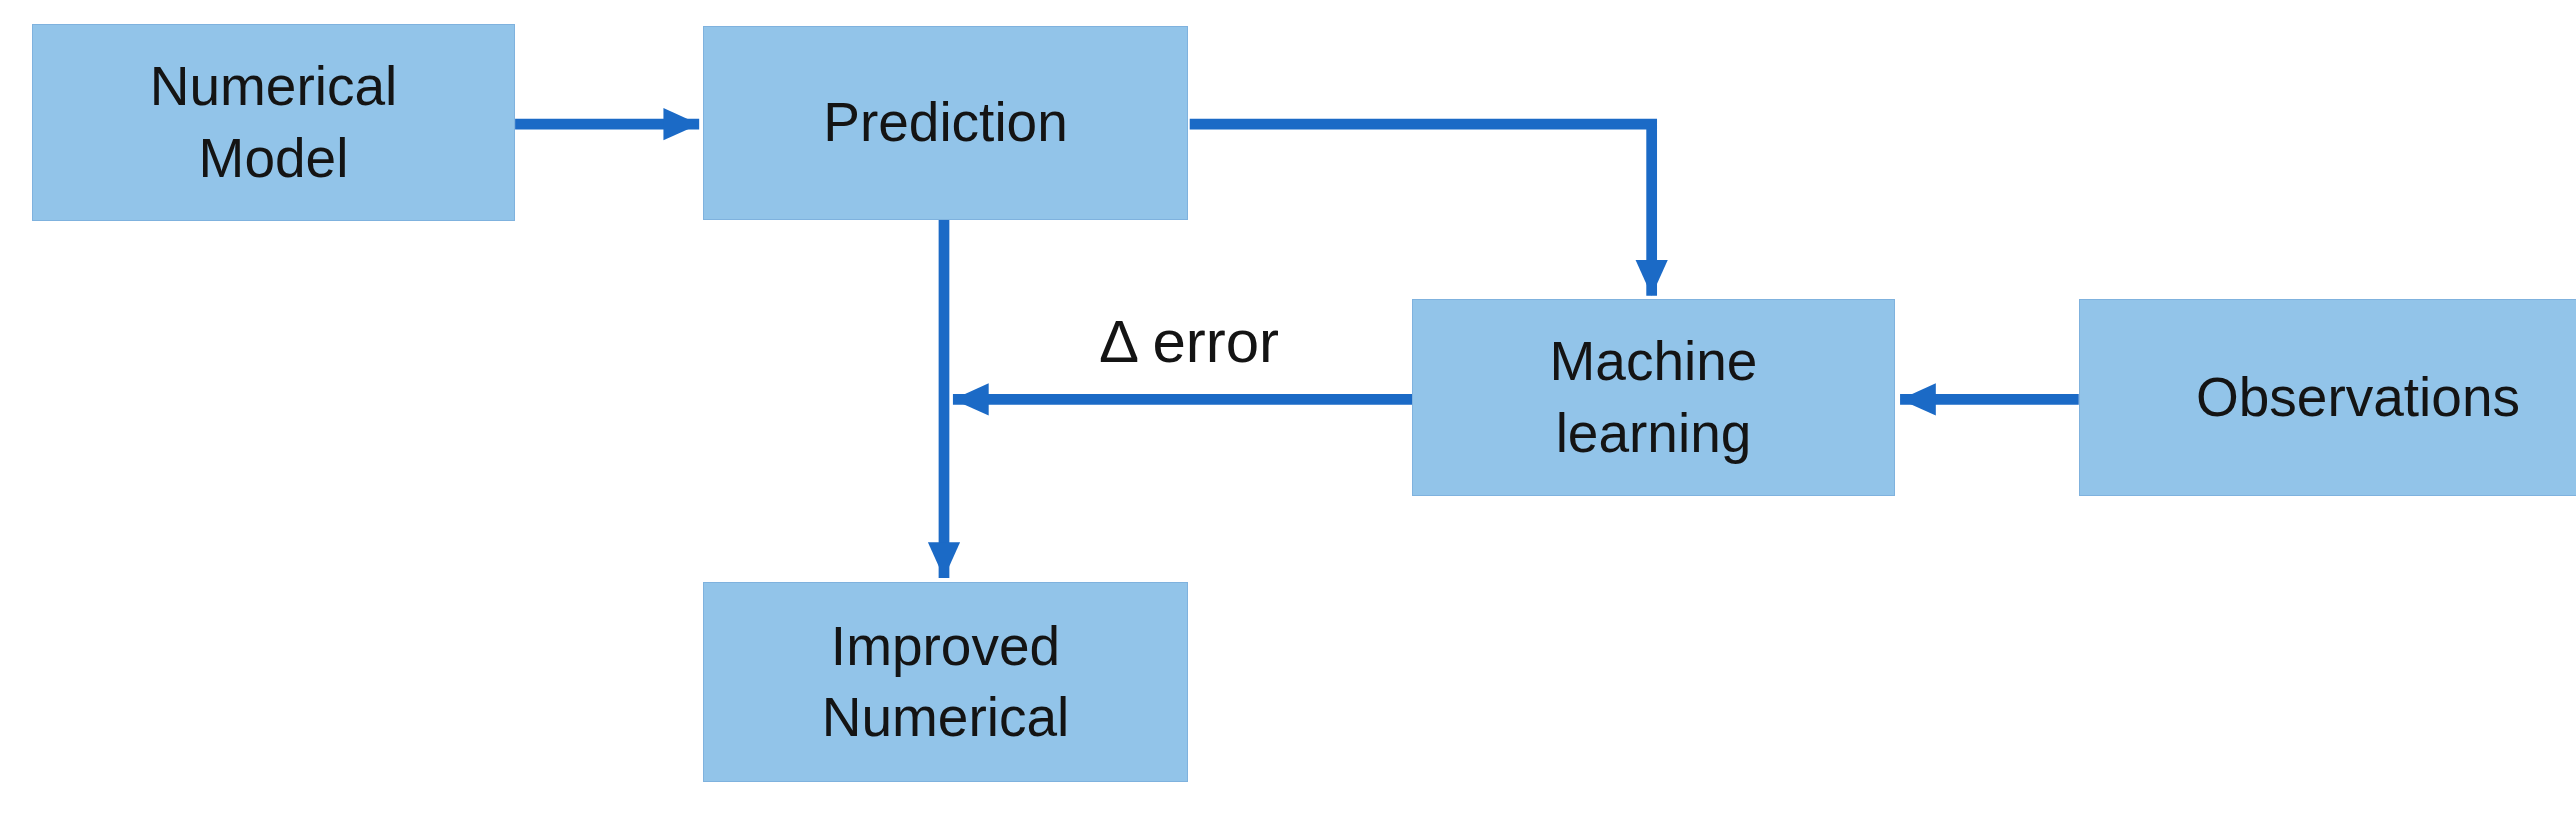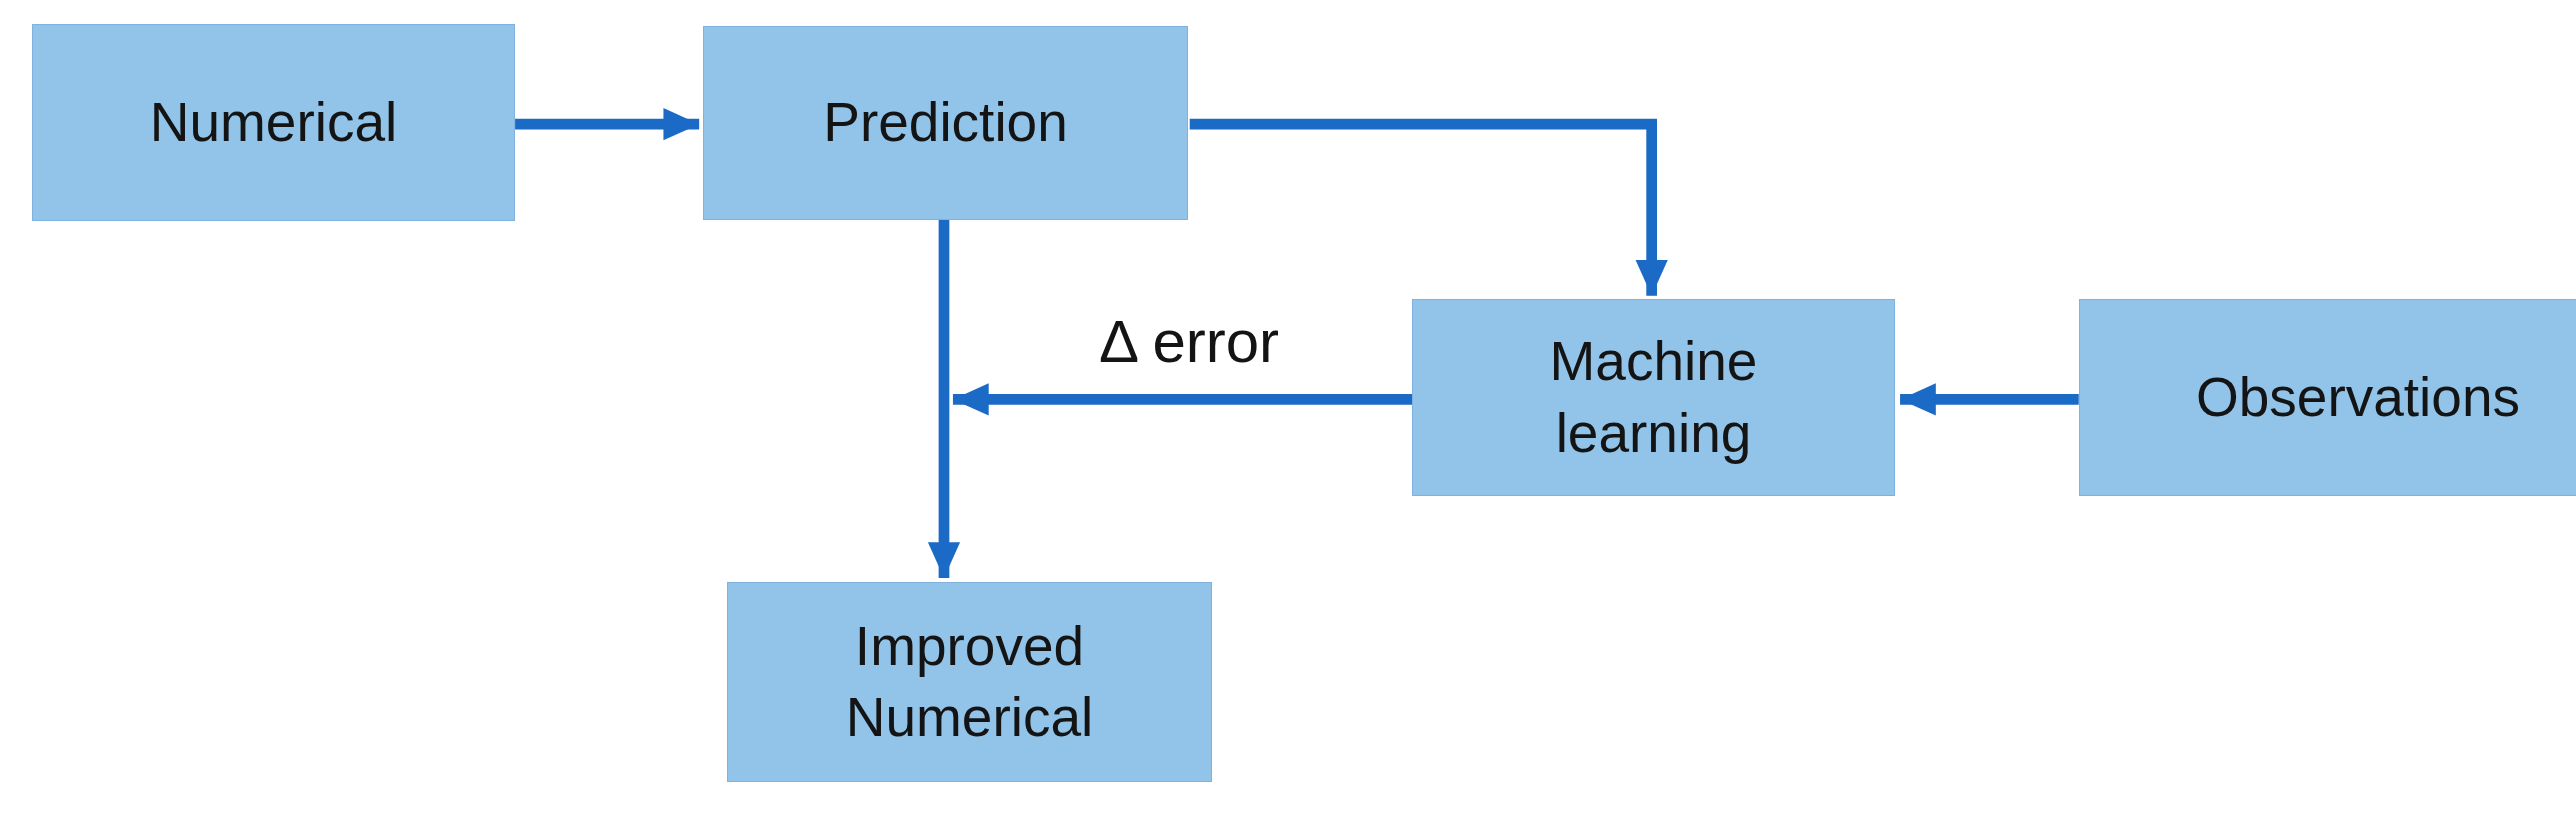--- a/index.html
+++ b/index.html
@@ -73,36 +73,37 @@
 
     <polyline points="1331,139 1848,139 1848,331" marker-end="url(#ah)"></polyline>
 
     <line x1="2326" y1="447" x2="2126" y2="447" marker-end="url(#ah)"></line>
 
     <line x1="1580" y1="447" x2="1066" y2="447" marker-end="url(#ah)"></line>
   </svg>
 
   <div class="node" style="left:32px;  top:24px;  width:483px; height:197px;">
     <span>Numerical</span>
+    <span>Model</span>
   </div>
 
   <div class="node" style="left:1412px; top:299px; width:483px; height:197px;">
     <span>Machine</span>
     <span>learning</span>
   </div>
 
   <div class="node" style="left:703px; top:26px;  width:485px; height:194px;">
     <span>Prediction</span>
   </div>
 
   <div class="node" style="left:2079px; top:299px; width:558px; height:197px;">
     <span>Observations</span>
   </div>
 
-  <div class="node" style="left:703px; top:582px; width:485px; height:200px;margin-left:24px;">
+  <div class="node" style="left:703px; top:582px; width:485px; height:200px;">
     <span>Improved</span>
     <span>Numerical</span>
   </div>
 
   <div class="edge-label" style="left:1046px; top:307px; width:286px;">Δ error</div>
 
 </div>
 
 
 </body></html>

